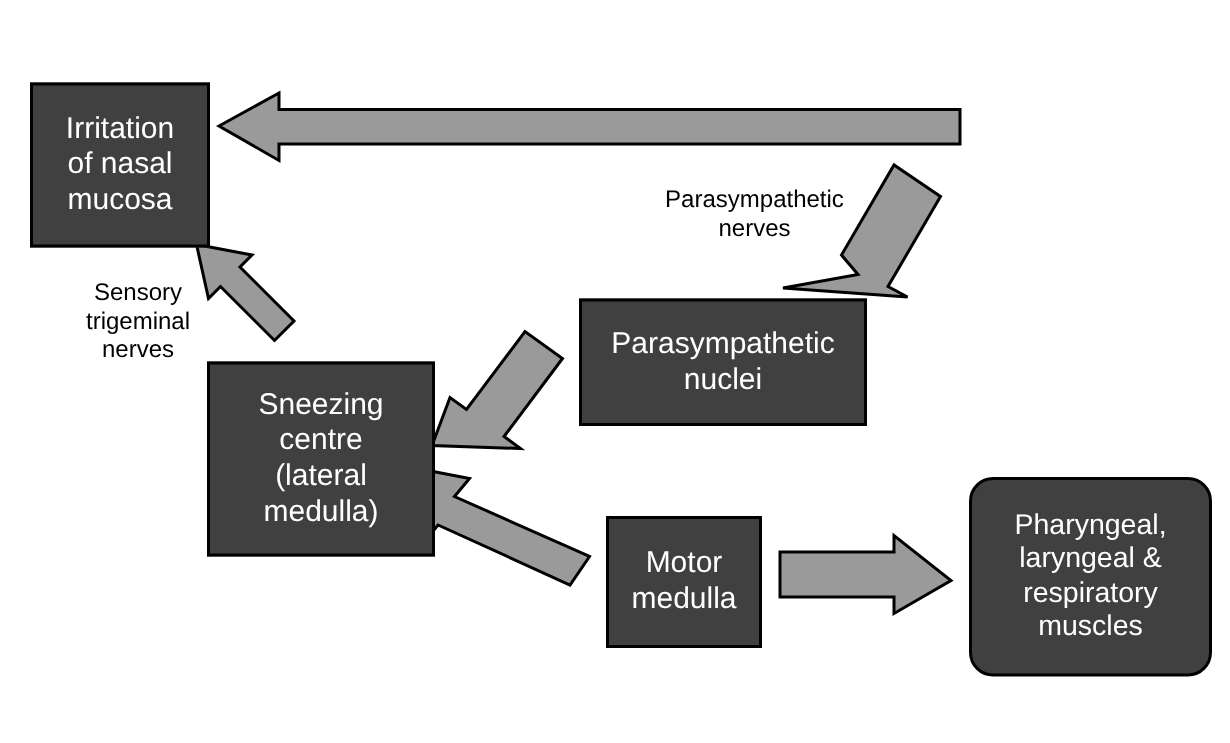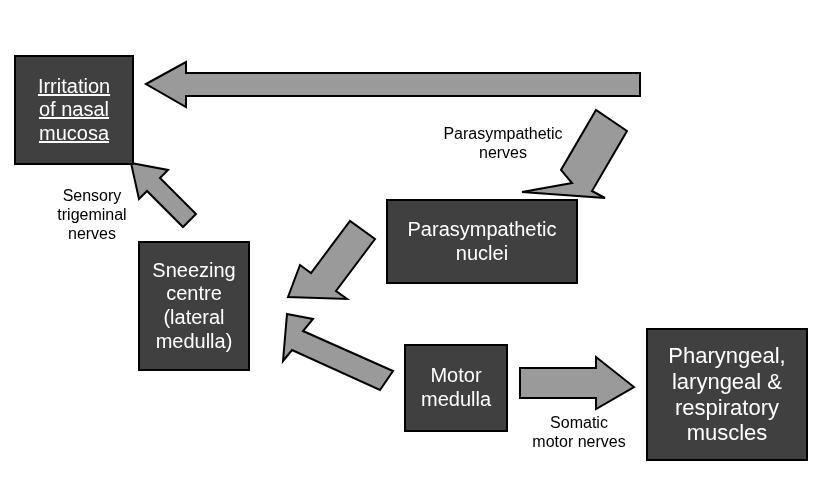--- a/index.html
+++ b/index.html
@@ -22,61 +22,61 @@
     border: 2px solid #000000;
     color: #ffffff;
     display: flex;
     align-items: center;
     justify-content: center;
     text-align: center;
     line-height: 1.18;
     white-space: pre-line;
   }
   .node-irritation {
-    left: 14px;
+    left: 20px;
     top: 55px;
     width: 120px;
     height: 110px;
     font-size: 20px;
-    text-decoration: underline;
   }
   .node-increased {
     left: 642px;
     top: 36px;
     width: 166px;
     height: 146px;
     font-size: 20px;
   }
   .node-sneezing {
     left: 138px;
     top: 241px;
-    width: 112px;
+    width: 152px;
     height: 130px;
     font-size: 20px;
   }
   .node-parasympathetic {
     left: 386px;
     top: 199px;
     width: 192px;
     height: 85px;
     font-size: 20px;
   }
   .node-motor {
     left: 404px;
     top: 344px;
     width: 104px;
     height: 88px;
     font-size: 20px;
   }
   .node-pharyngeal {
     left: 646px;
-    top: 328px;
+    top: 318px;
     width: 162px;
     height: 133px;
-    font-size: 22px;
+    font-size: 19px;
+    border-radius: 16px;
   }
   .label {
     position: absolute;
     color: #000000;
     font-size: 16px;
     line-height: 1.2;
     text-align: center;
     white-space: pre-line;
   }
   .label-sensory {
@@ -138,16 +138,14 @@
   <div class="node node-pharyngeal">Pharyngeal,
 laryngeal &amp;
 respiratory
 muscles</div>
 
   <div class="label label-sensory">Sensory
 trigeminal
 nerves</div>
   <div class="label label-parasym">Parasympathetic
 nerves</div>
-  <div class="label label-somatic">Somatic
-motor nerves</div>
 
 </div>
 
 </body></html>

